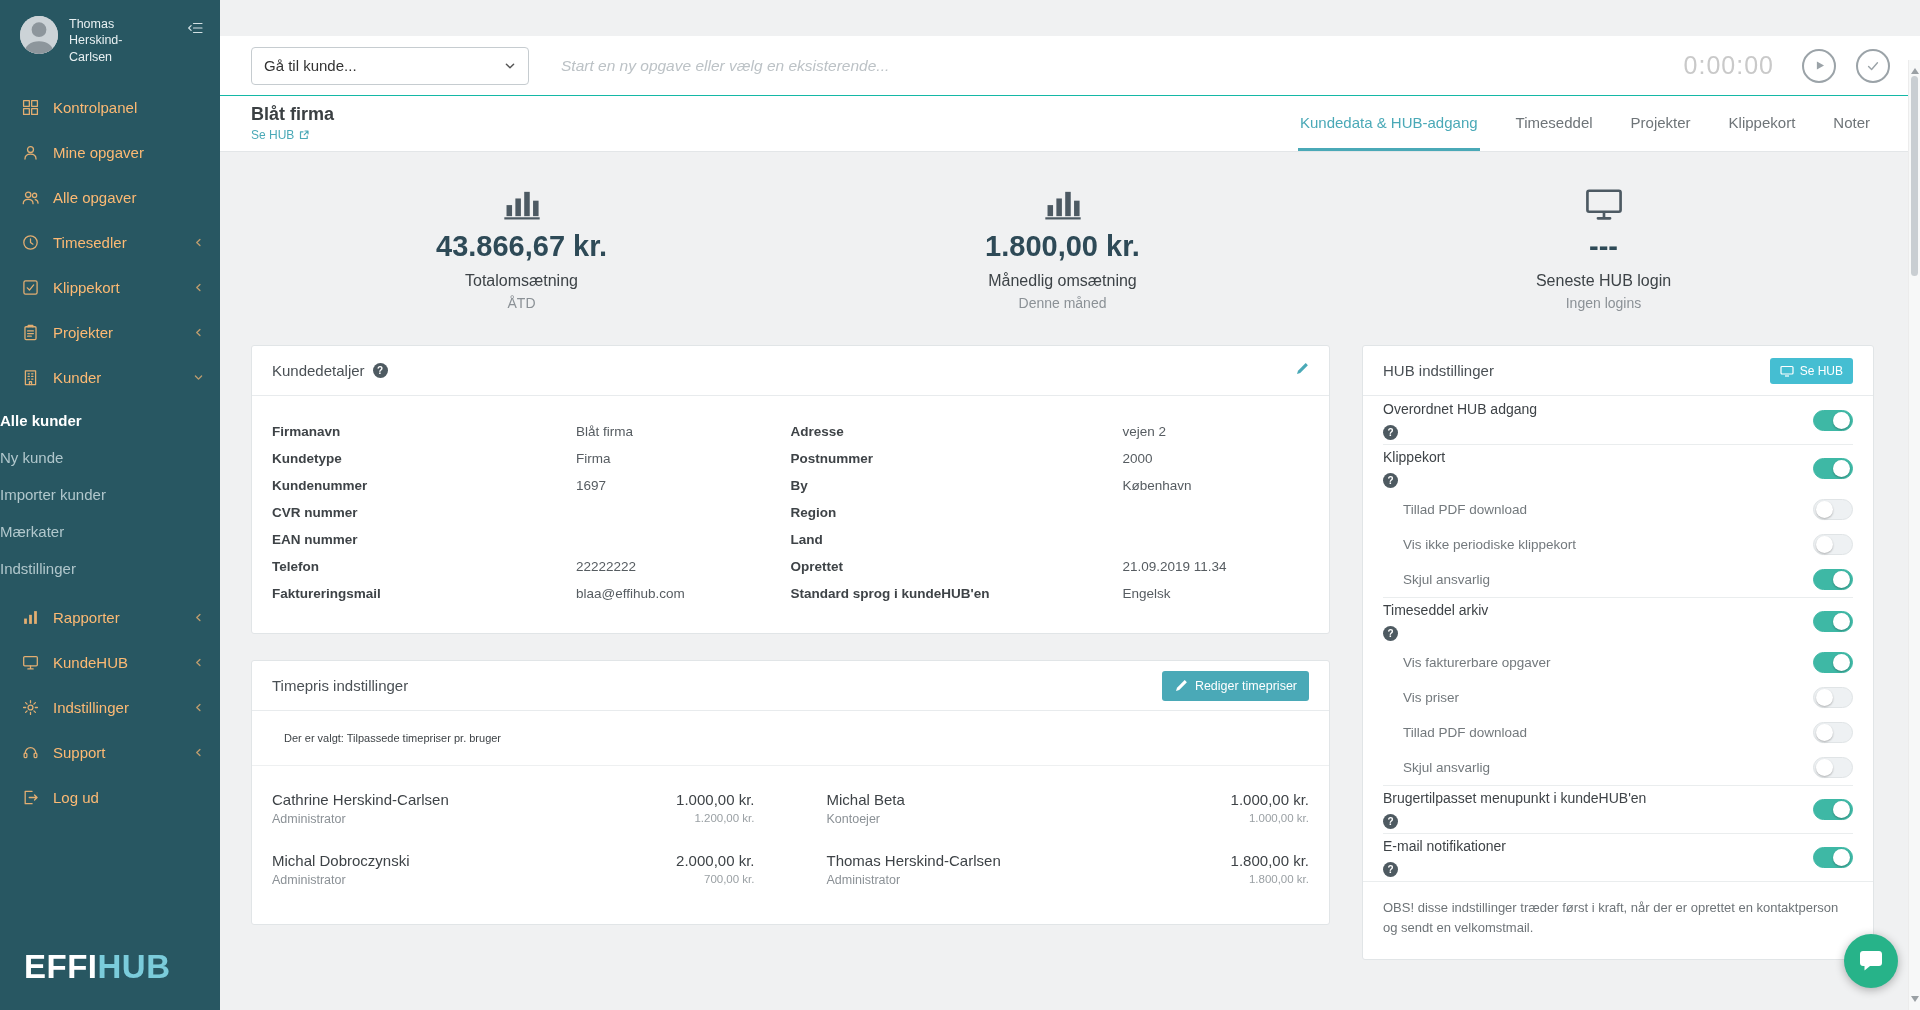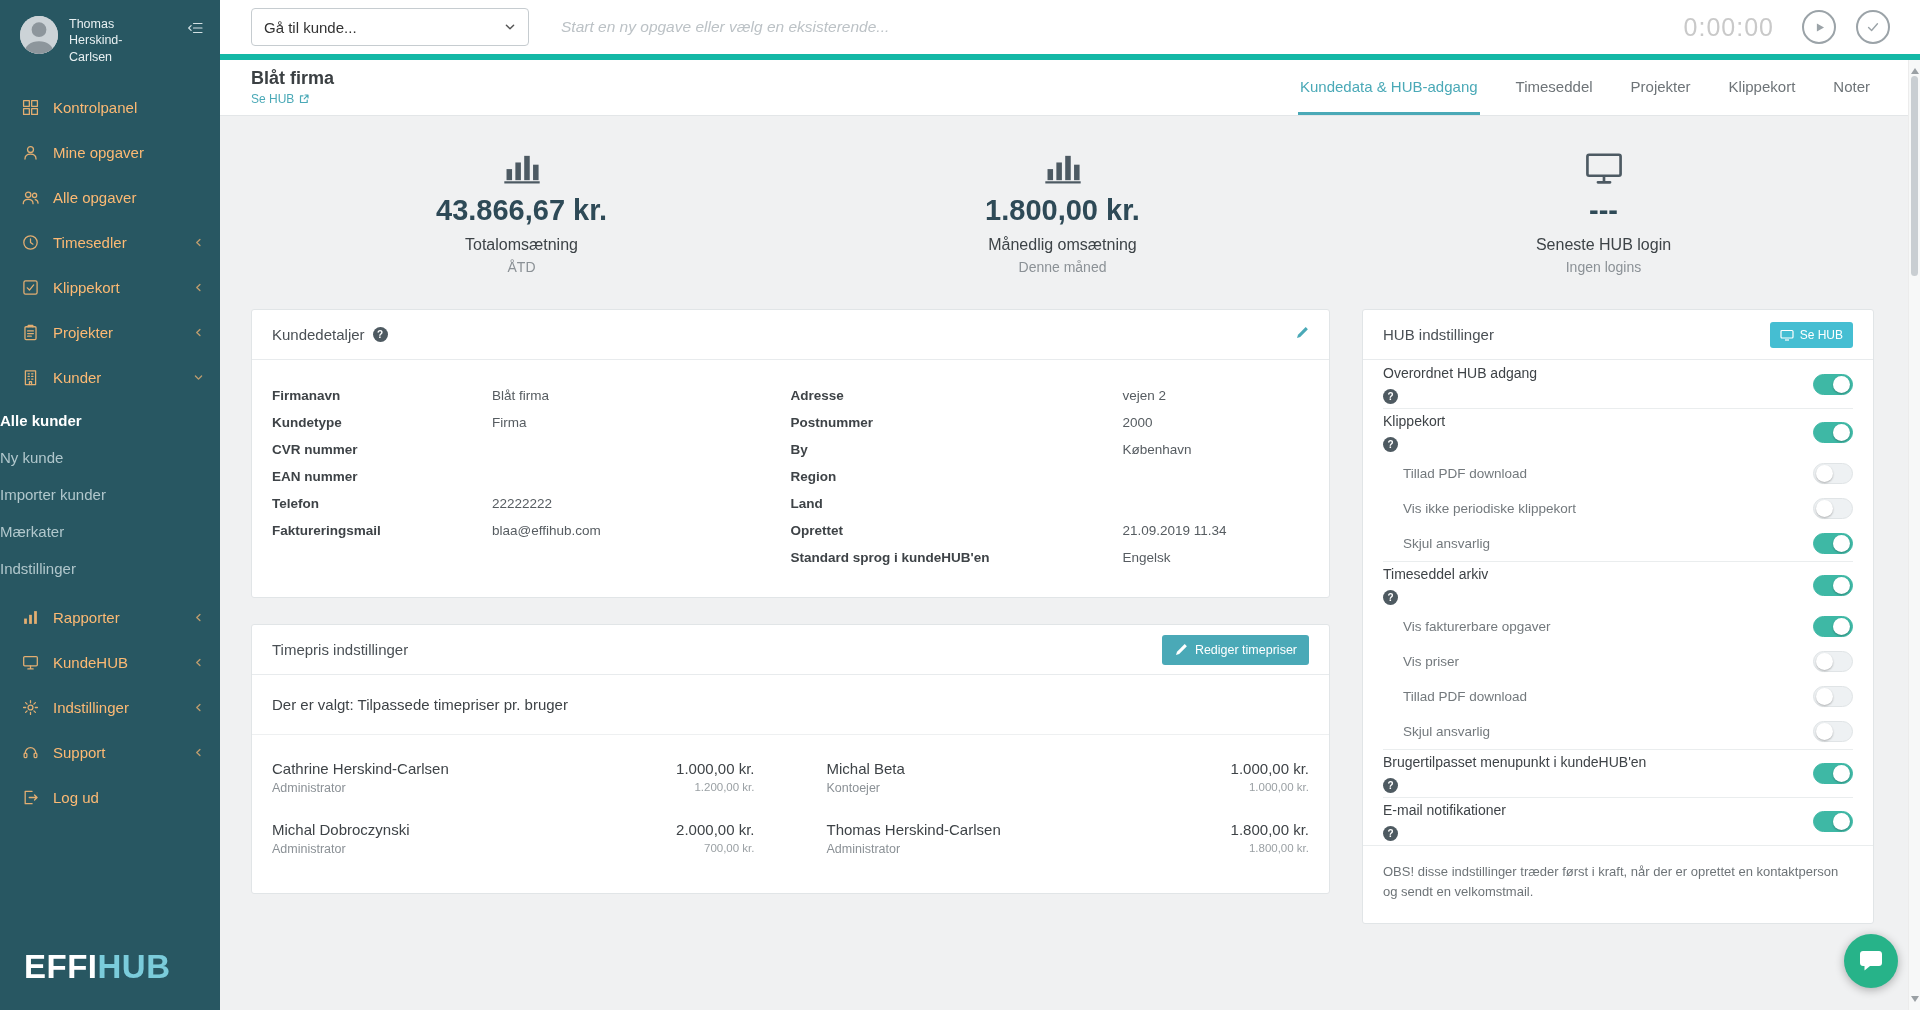--- a/index.html
+++ b/index.html
@@ -27,21 +27,21 @@
   .logo-a { color: #ffffff; }
   .logo-b { color: #7bccdb; }
 
   svg.ic { fill: none; stroke: currentColor; stroke-width: 1.2; stroke-linecap: round; stroke-linejoin: round; }
   svg.icf { fill: currentColor; stroke: none; }
 
   
   .main { margin-left: 220px; height: 100%; display: flex; flex-direction: column; }
 
   .topbar { height: 60px; flex: none; background: #fff; display: flex; align-items: center;
-    padding: 0 30px 0 31px; border-bottom: 6px solid #14b8a6; }
+    padding: 0 30px 0 31px; border-bottom: 1px solid #14b8a6; margin-top: 36px; }
   .select { width: 278px; height: 38px; border: 1px solid #c6ccd0; border-radius: 4px;
     background: #fff; display: flex; align-items: center; justify-content: space-between;
     padding: 0 12px; font-size: 15px; color: #333; cursor: pointer; flex: none; }
   .sel-chev { width: 12px; height: 12px; color: #555; }
   .task-input { border: none; outline: none; background: transparent; flex: 1 1 auto;
     margin-left: 32px; font-size: 15.5px; font-style: italic; color: #555;
     font-family: "Liberation Sans", sans-serif; }
   .task-input::placeholder { color: #bcc2c6; font-style: italic; }
   .timer-group { display: flex; align-items: center; gap: 20px; margin-left: 20px; flex: none; }
   .timer { font-size: 25px; color: #c9c9c9; letter-spacing: 1px; margin-right: 8px; }
@@ -85,26 +85,26 @@
     justify-content: center; cursor: pointer; flex: none; }
   .help::after { content: "?"; }
   .pencil-btn { color: #4aa9b7; cursor: pointer; background: none; border: none; padding: 0; }
   .pencil-btn svg, .edit-btn svg { width: 14px; height: 14px; }
 
   
   .details-body { display: flex; padding: 22px 20px 26px; }
   .dcol { flex: 1; }
   .drow { display: flex; align-items: center; height: 27px; font-size: 13.5px; }
   .dlabel { font-weight: bold; color: #3e4347; flex: none; }
-  .dcol-left .dlabel { width: 220px; }
+  .dcol-left .dlabel { width: 304px; }
   .dcol-right .dlabel { width: 332px; }
   .dvalue { color: #565c61; }
 
   
-  .tp-intro { padding: 21px 20px; font-size: 15px; color: #3e4347; border-bottom: 1px solid #eef0f1; }
+  .tp-intro { padding: 21px 32px; font-size: 11px; color: #3e4347; border-bottom: 1px solid #eef0f1; }
   .tp-users { display: grid; grid-template-columns: 1fr 1fr; column-gap: 72px; padding: 12px 20px 24px; }
   .tp-user { display: flex; justify-content: space-between; padding: 13px 0; }
   .tp-name { font-size: 15px; color: #3e4347; }
   .tp-role { font-size: 12.5px; color: #8b9196; margin-top: 4px; }
   .tp-right { text-align: right; }
   .tp-price { font-size: 15px; color: #3e4347; }
   .tp-price2 { font-size: 11.5px; color: #9aa0a4; margin-top: 4px; }
   .edit-btn { background: #4aa9b7; color: #fff; border: none; border-radius: 3px; height: 30px;
     padding: 0 12px; font-size: 12.5px; display: flex; align-items: center; gap: 7px; cursor: pointer;
     font-family: "Liberation Sans", sans-serif; }
@@ -407,20 +407,24 @@
             <div class="dcol dcol-left">
               <div class="drow">
                   <span class="dlabel">Firmanavn</span>
                   <span class="dvalue">Blåt firma</span>
                 </div>
               <div class="drow">
                   <span class="dlabel">Kundetype</span>
                   <span class="dvalue">Firma</span>
                 </div>
               <div class="drow">
+                  <span class="dlabel">Kundenummer</span>
+                  <span class="dvalue">1697</span>
+                </div>
+              <div class="drow">
                   <span class="dlabel">CVR nummer</span>
                   <span class="dvalue"></span>
                 </div>
               <div class="drow">
                   <span class="dlabel">EAN nummer</span>
                   <span class="dvalue"></span>
                 </div>
               <div class="drow">
                   <span class="dlabel">Telefon</span>
                   <span class="dvalue">22222222</span>

